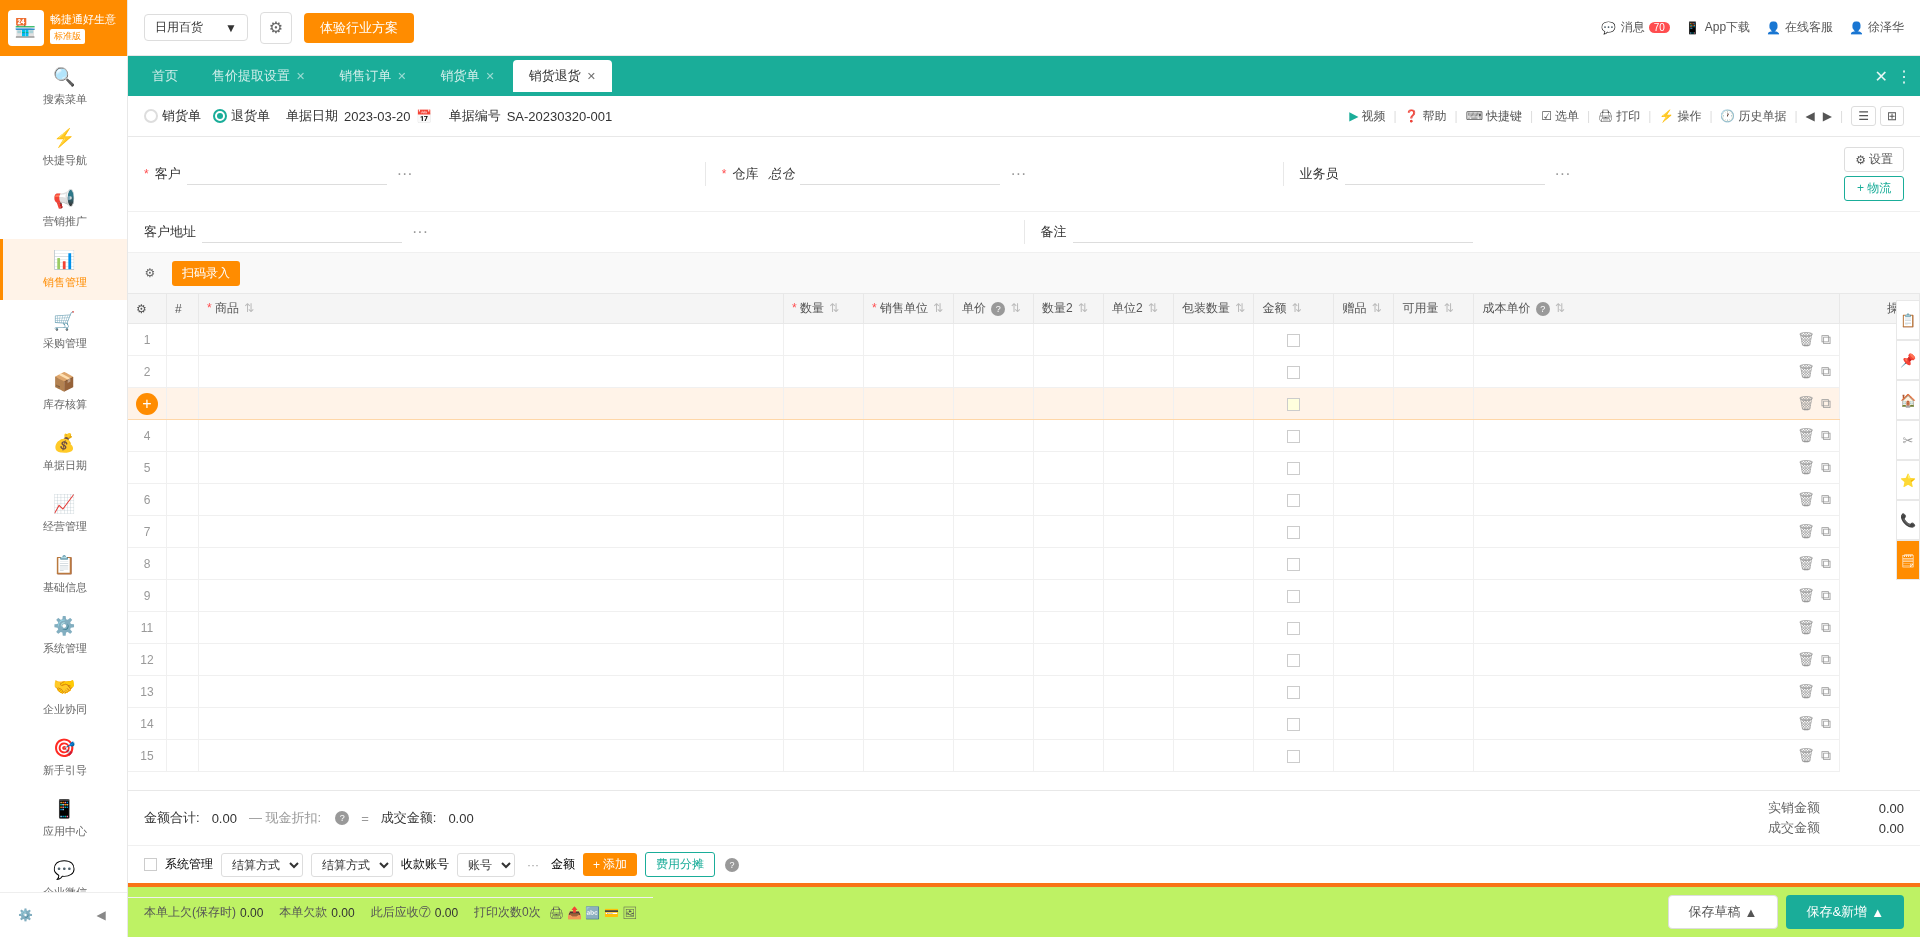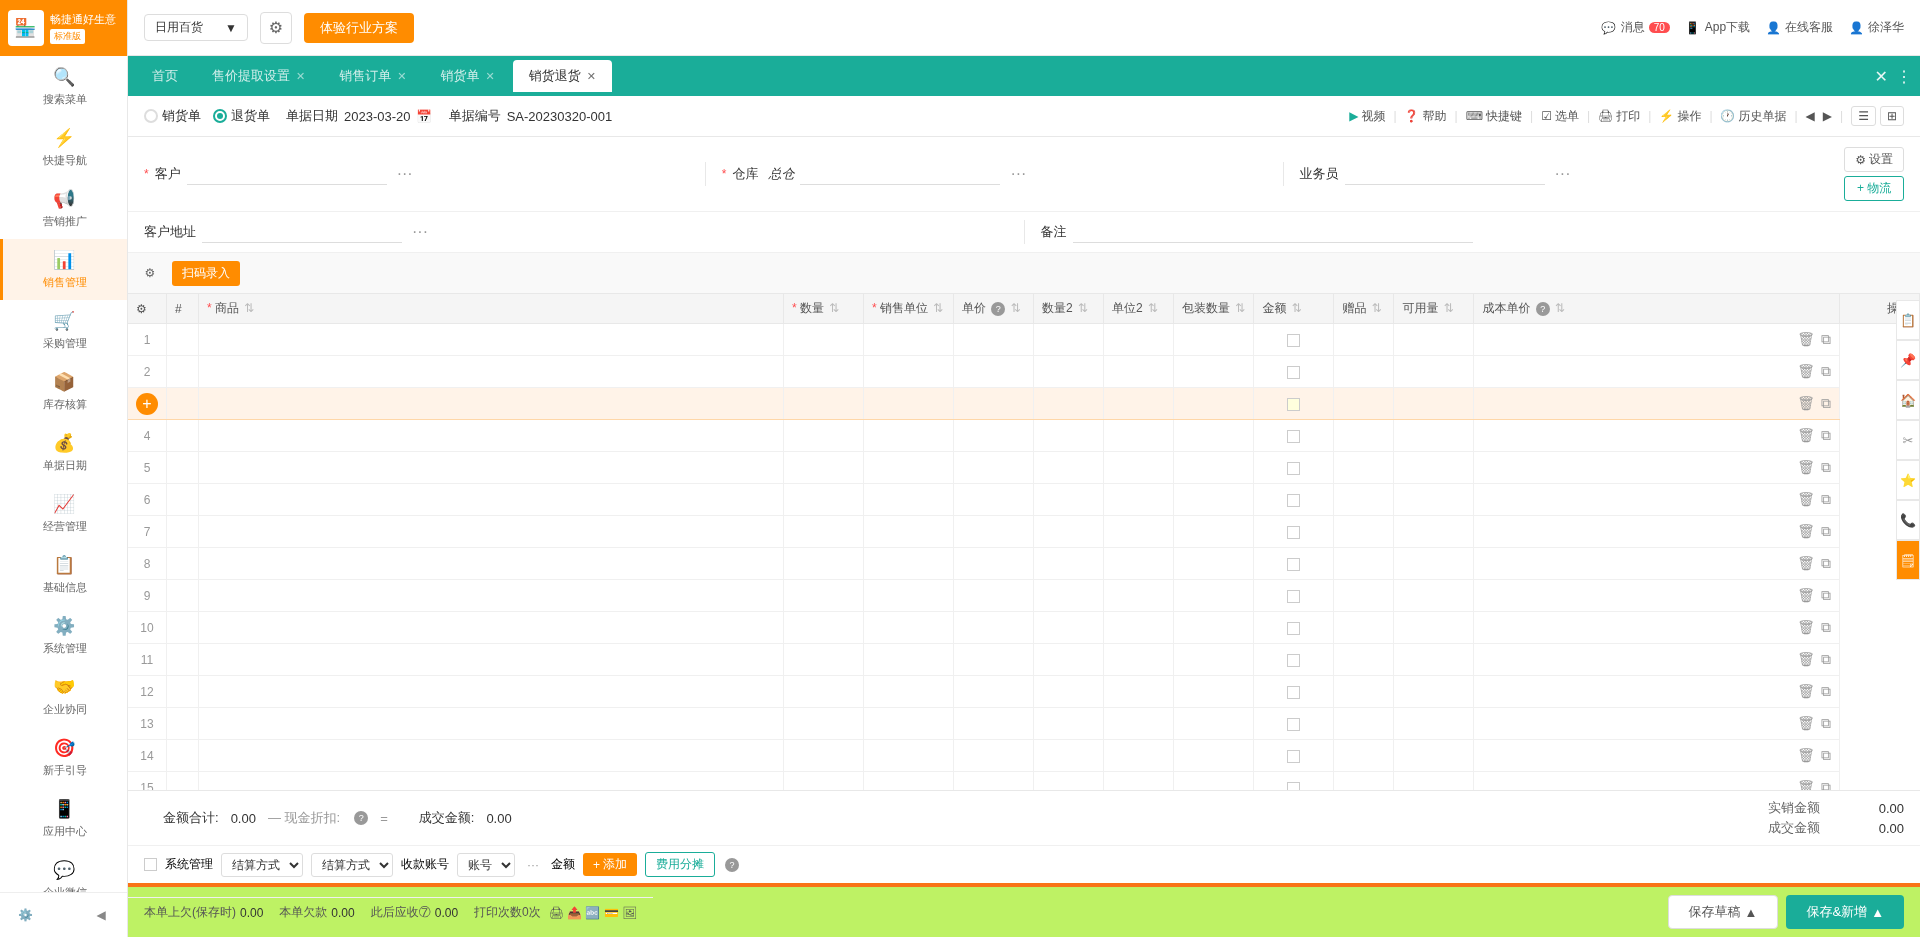--- a/index.html
+++ b/index.html
@@ -82,21 +82,21 @@
     .row-num { color: #999; text-align: center; width: 30px; }
     .checkbox-cell { text-align: center; }
     .checkbox { width: 13px; height: 13px; border: 1px solid #ccc; display: inline-block; cursor: pointer; background: #fff; vertical-align: middle; }
     .action-icons { display: flex; gap: 6px; justify-content: flex-end; }
     .action-icon { color: #999; cursor: pointer; font-size: 14px; }
     .add-row-btn { width: 22px; height: 22px; background: #ff8c00; border-radius: 50%; color: #fff; display: flex; align-items: center; justify-content: center; cursor: pointer; font-size: 16px; line-height: 1; }
 
     
     .footer { border-top: 1px solid #e8e8e8; background: #fff; }
     .footer-calc { padding: 8px 16px; display: flex; align-items: center; gap: 12px; font-size: 13px; border-bottom: 1px solid #f0f0f0; }
-    .footer-calc-label { color: #333; margin-left: 19px; }
+    .footer-calc-label { color: #333; }
     .footer-calc-value { color: #333; font-weight: 500; }
     .footer-calc-minus { color: #999; }
     .footer-calc-eq { color: #999; }
     .footer-payment { padding: 6px 16px; display: flex; align-items: center; gap: 8px; font-size: 12px; }
     .footer-checkbox { width: 13px; height: 13px; border: 1px solid #ccc; cursor: pointer; }
     .footer-select { border: 1px solid #ddd; border-radius: 3px; padding: 3px 6px; font-size: 12px; background: #fff; color: #333; }
     .footer-add-btn { background: #ff8c00; color: #fff; border: none; border-radius: 3px; padding: 3px 10px; cursor: pointer; font-size: 12px; display: flex; align-items: center; gap: 3px; }
     .expense-btn { border: 1px solid #1aad99; color: #1aad99; background: #fff; border-radius: 3px; padding: 3px 10px; cursor: pointer; font-size: 12px; }
     .footer-status { padding: 6px 16px; display: flex; align-items: center; gap: 16px; font-size: 12px; color: #555; border-top: 1px solid #f0f0f0; }
     .footer-status-item { display: flex; align-items: center; gap: 4px; }
@@ -586,40 +586,20 @@
                 <td></td>
                 <td>
                   <div class="action-icons">
                     <span class="action-icon">🗑</span>
                     <span class="action-icon">⧉</span>
                   </div>
                 </td>
               </tr>
             <tr>
                 <td class="row-num">9</td>
-                <td></td>
-                <td></td>
-                <td></td>
-                <td></td>
-                <td></td>
-                <td></td>
-                <td></td>
-                <td></td>
-                <td class="checkbox-cell"><span class="checkbox"></span></td>
-                <td></td>
-                <td></td>
-                <td>
-                  <div class="action-icons">
-                    <span class="action-icon">🗑</span>
-                    <span class="action-icon">⧉</span>
-                  </div>
-                </td>
-              </tr>
-            <tr>
-                <td class="row-num">10</td>
                 <td></td>
                 <td></td>
                 <td></td>
                 <td></td>
                 <td></td>
                 <td></td>
                 <td></td>
                 <td></td>
                 <td class="checkbox-cell"><span class="checkbox"></span></td>
                 <td></td>

